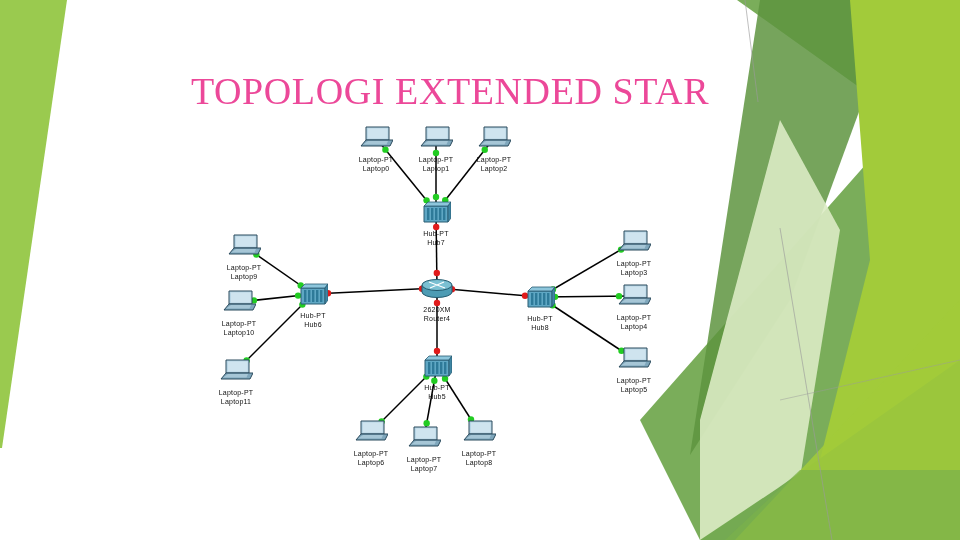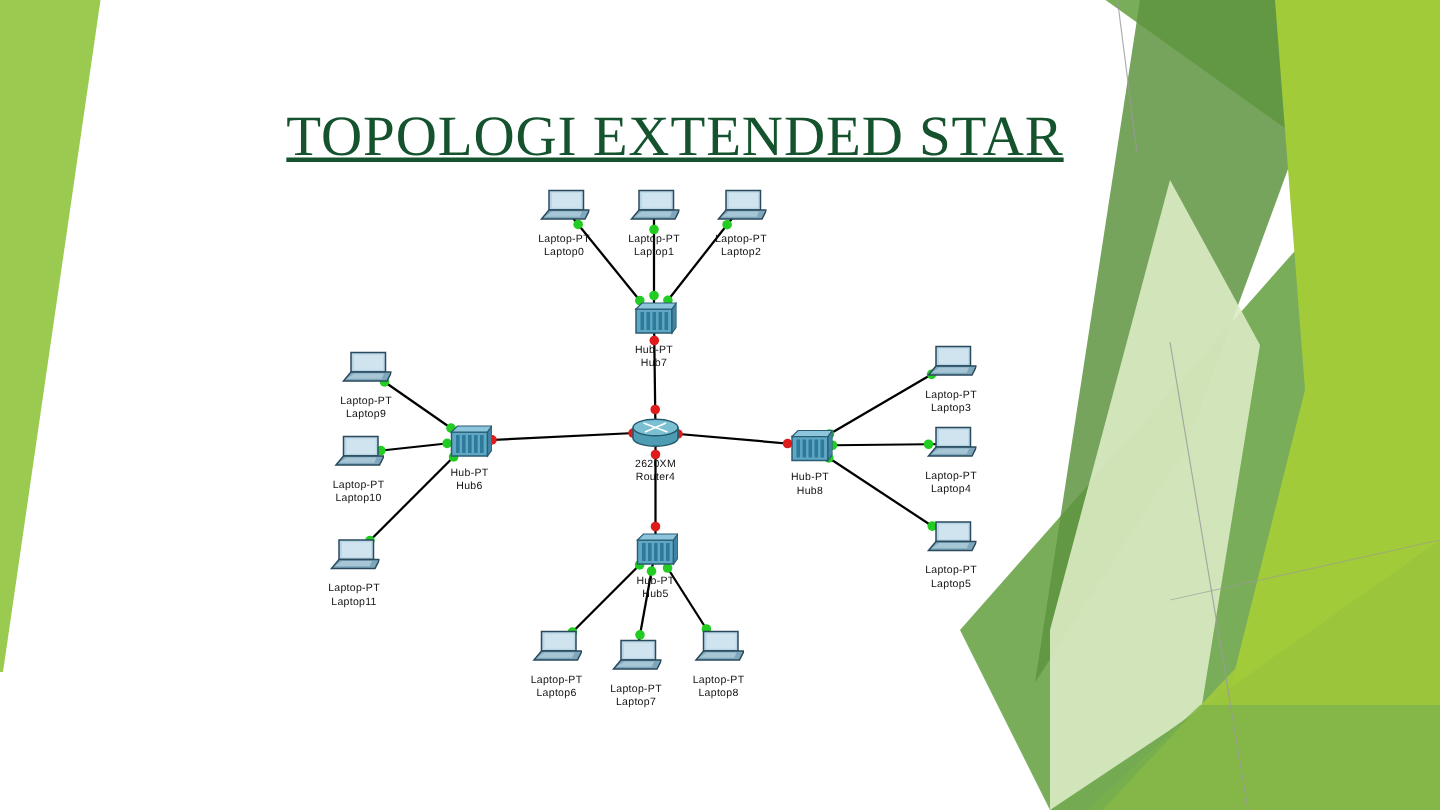--- a/index.html
+++ b/index.html
@@ -24,23 +24,22 @@
   #slide-title {
     position: absolute;
     left: 60px;
     top: 44px;
     width: 780px;
     text-align: center;
     font-family: "Liberation Serif", serif;
     font-size: 38px;
     font-weight: normal;
     letter-spacing: 0.6px;
-    color: #14532d;
+    color: #ec4899;
     white-space: nowrap;
-    text-decoration: underline;
   }
   #topology {
     position: absolute;
     left: 185px;
     top: 105px;
     width: 520px;
     height: 380px;
   }
   .node {
     position: absolute;

